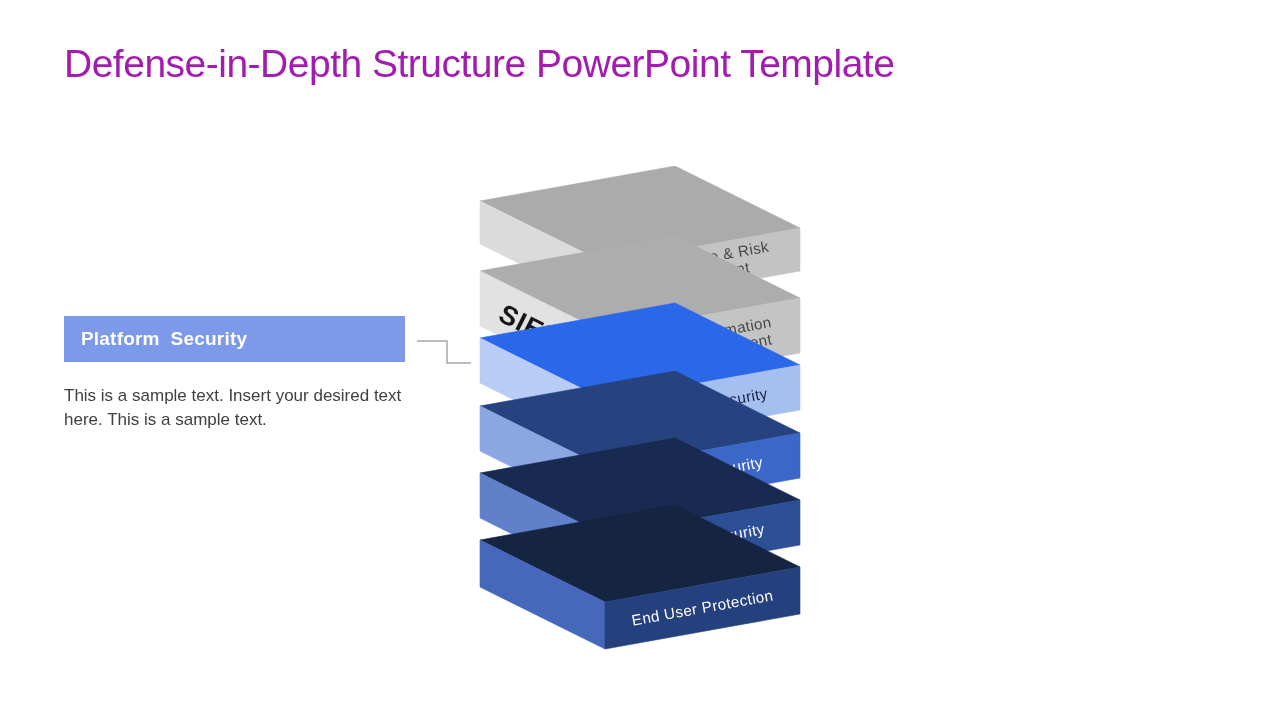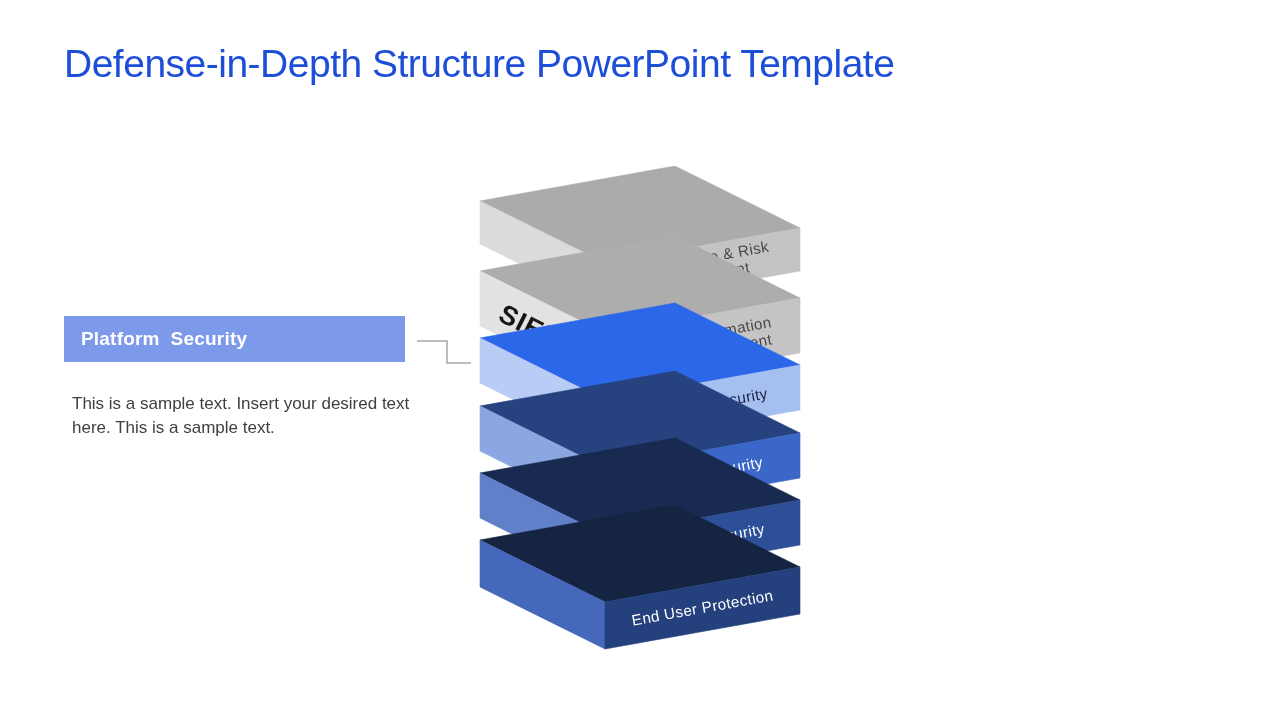--- a/index.html
+++ b/index.html
@@ -38,21 +38,21 @@
     font-weight: bold;
     padding-left: 17px;
     letter-spacing: 0.2px;
     white-space: pre;
   }
   .callout-desc {
     position: absolute;
     left: 64px;
     top: 384px;
     width: 352px;
-    margin: 8px;
+    margin: 0;
     font-size: 17px;
     line-height: 1.4;
     color: #3F3F3F;
   }
   .connector-svg {
     position: absolute;
     left: 405px;
     top: 330px;
   }
   .stack-svg {
@@ -60,21 +60,21 @@
     left: 475px;
     top: 166px;
   }
   .stack-svg text { font-family: "Liberation Sans", sans-serif; }
 </style>
 </head>
 <body>
 
 <div class="slide">
 
-  <h1 class="slide-title" style="color: #1d4ed8;">Defense-in-Depth Structure PowerPoint Template</h1>
+  <h1 class="slide-title" style="color: #a21caf;">Defense-in-Depth Structure PowerPoint Template</h1>
 
   <div class="callout-box" style="background: rgb(125, 153, 234);">
     <span class="callout-label" style="color: rgb(255, 255, 255);">Platform  Security</span>
   </div>
 
   <p class="callout-desc" style="color: rgb(63, 63, 63);">This is a sample text. Insert your desired text here. This is a sample text.</p>
 
   <svg class="connector-svg" width="80" height="45">
     <polyline id="connector-line" points="12,11 42,11 42,33 66,33" fill="none" stroke="#A6A6A6" stroke-width="1.5"></polyline>
   </svg>

